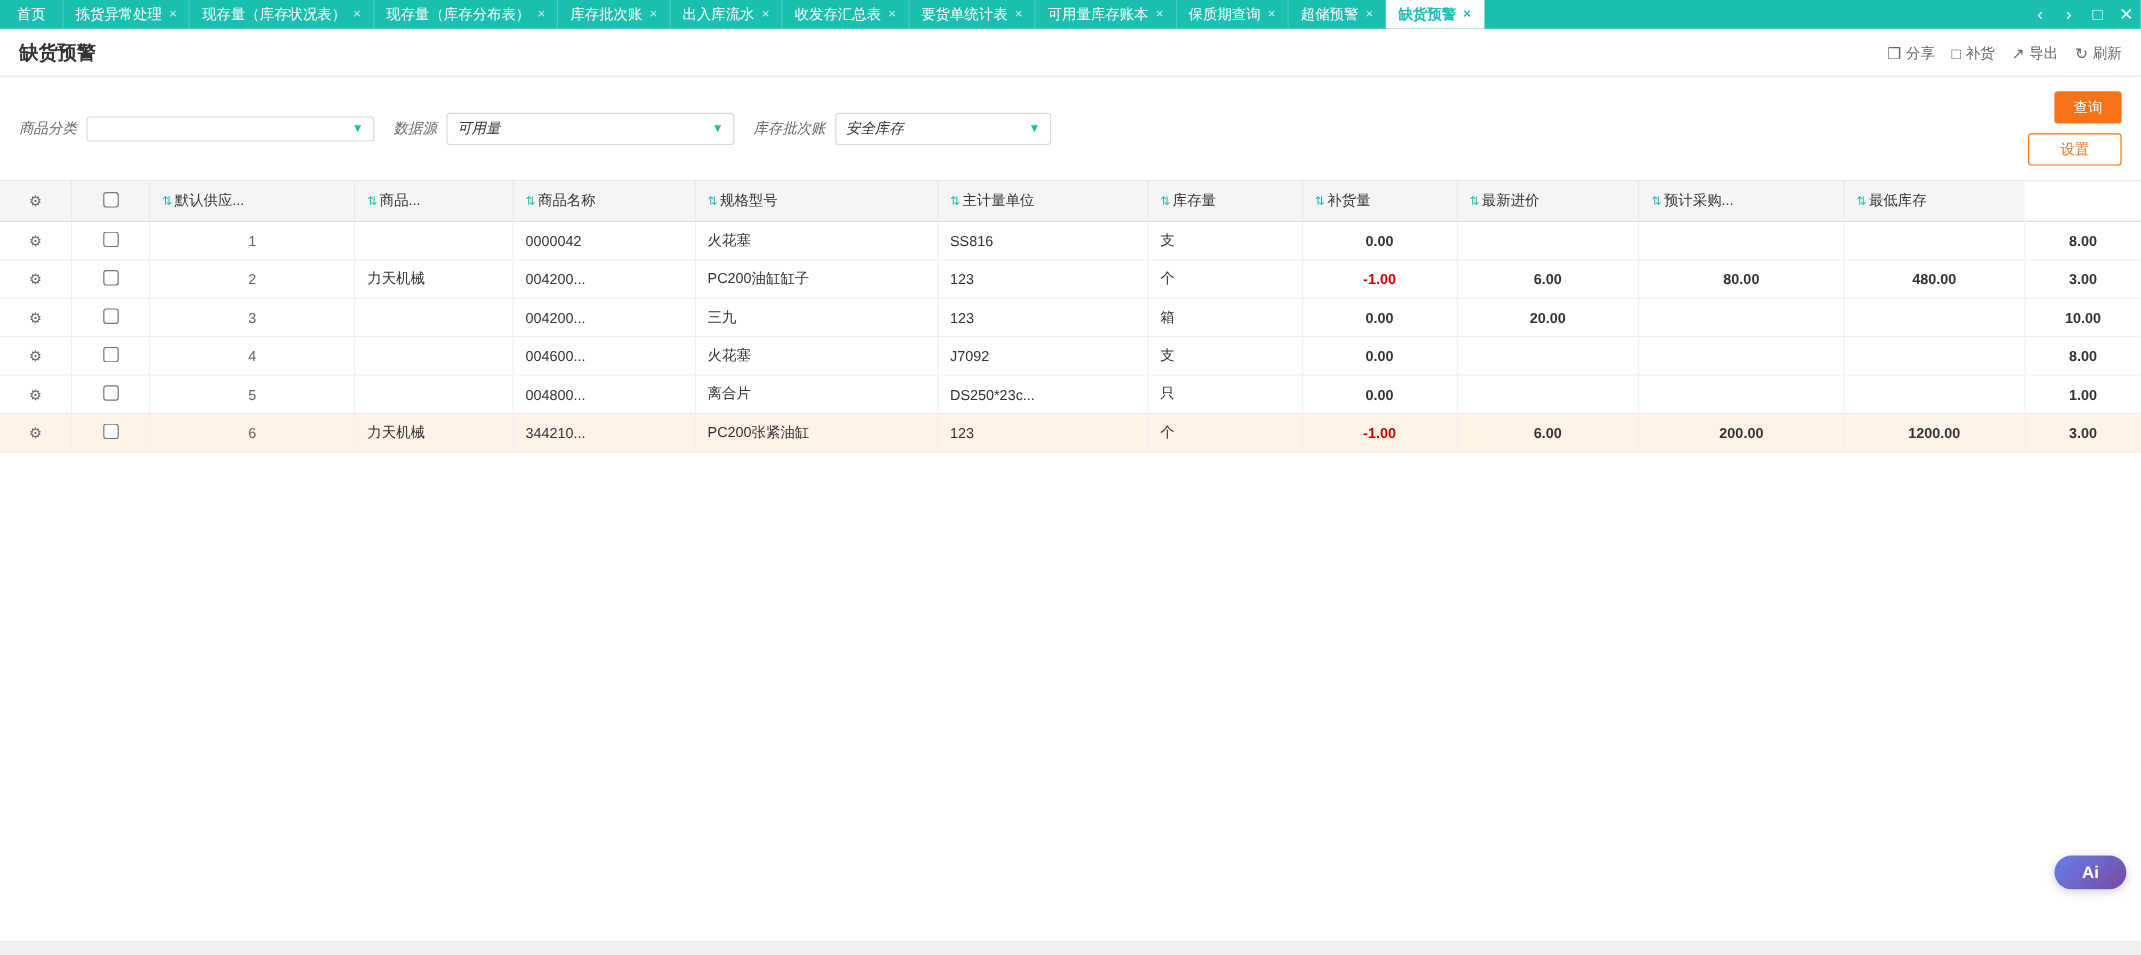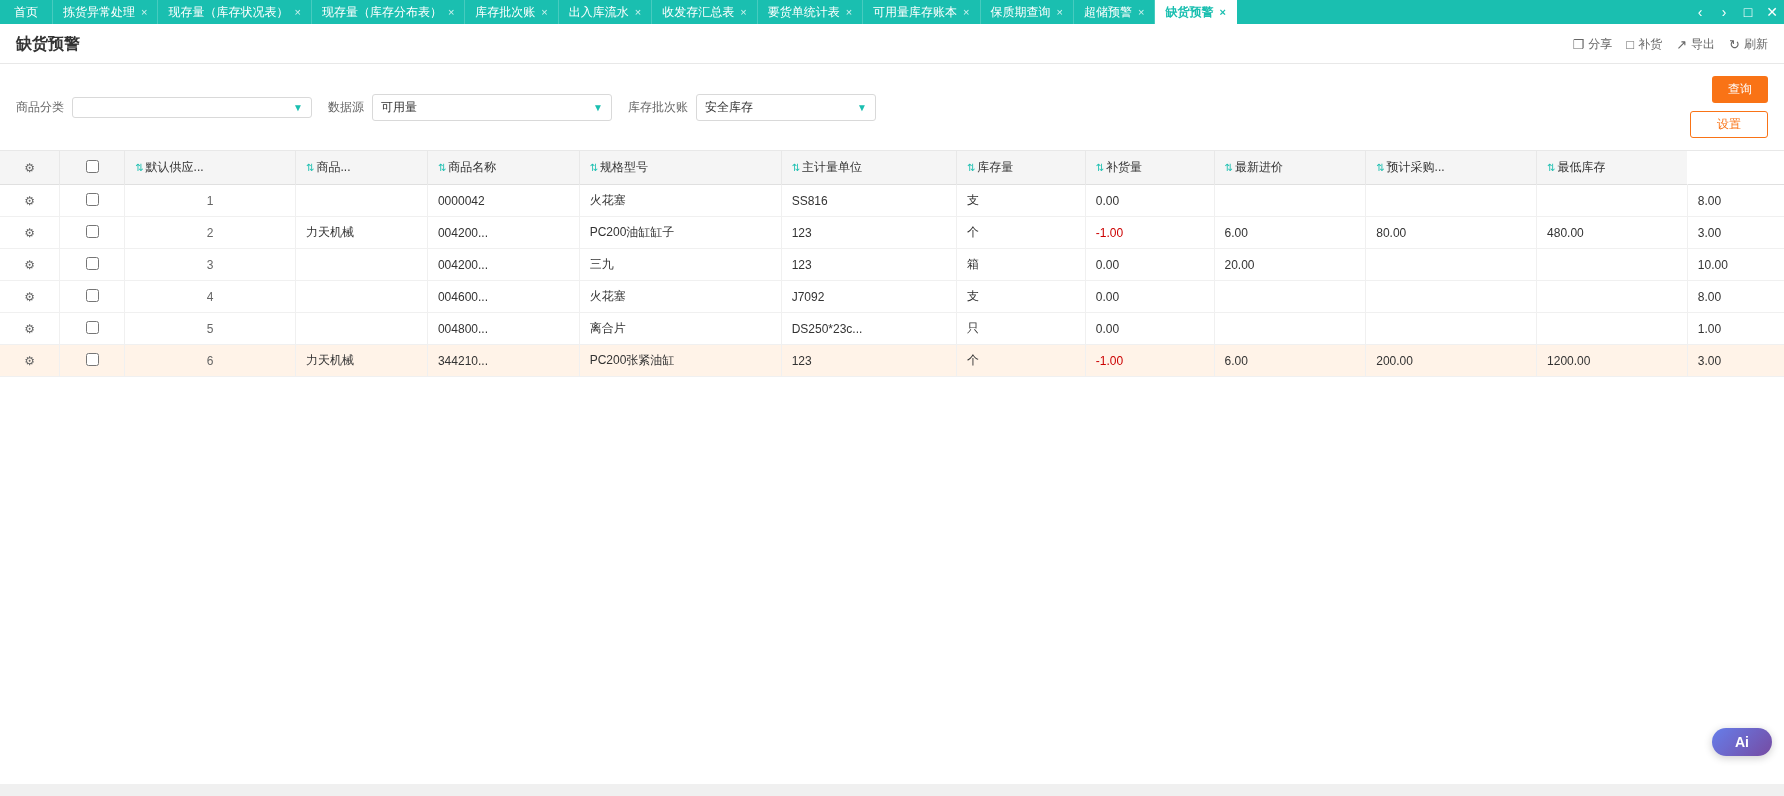--- a/index.html
+++ b/index.html
@@ -98,20 +98,21 @@
       display: flex;
       align-items: center;
       padding: 12px 16px;
       gap: 16px;
       border-bottom: 1px solid #e8e8e8;
     }
     .filter-group {
       display: flex;
       align-items: center;
       gap: 8px;
+      font-style: italic;
     }
     .filter-label {
       color: #666;
       font-size: 12px;
       white-space: nowrap;
     }
     .filter-select {
       display: flex;
       align-items: center;
       border: 1px solid #d9d9d9;
@@ -182,36 +183,36 @@
       border-bottom: 1px solid #f0f0f0;
     }
     tbody tr.highlighted { background: #fff3e8; }
     tbody td {
       padding: 7px 10px;
       color: #333;
       border-right: 1px solid #f0f0f0;
     }
     tbody td:last-child { border-right: none; }
     .td-center { text-align: center; }
-    .td-right { text-align: left; }
+    .td-right { text-align: center; font-weight: bold; }
     .gear-cell {
       text-align: center;
       color: #666;
       cursor: pointer;
     }
     .checkbox-cell { text-align: center; }
     input[type="checkbox"] { cursor: pointer; }
 
     .row-index { color: #666; text-align: center; }
 
     
     .ai-bubble {
       position: fixed;
       right: 12px;
-      bottom: 40px;
+      bottom: 55px;
       width: 60px;
       height: 28px;
       background: linear-gradient(135deg, #667eea, #764ba2);
       border-radius: 14px;
       display: flex;
       align-items: center;
       justify-content: center;
       color: #fff;
       font-size: 14px;
       font-weight: bold;

